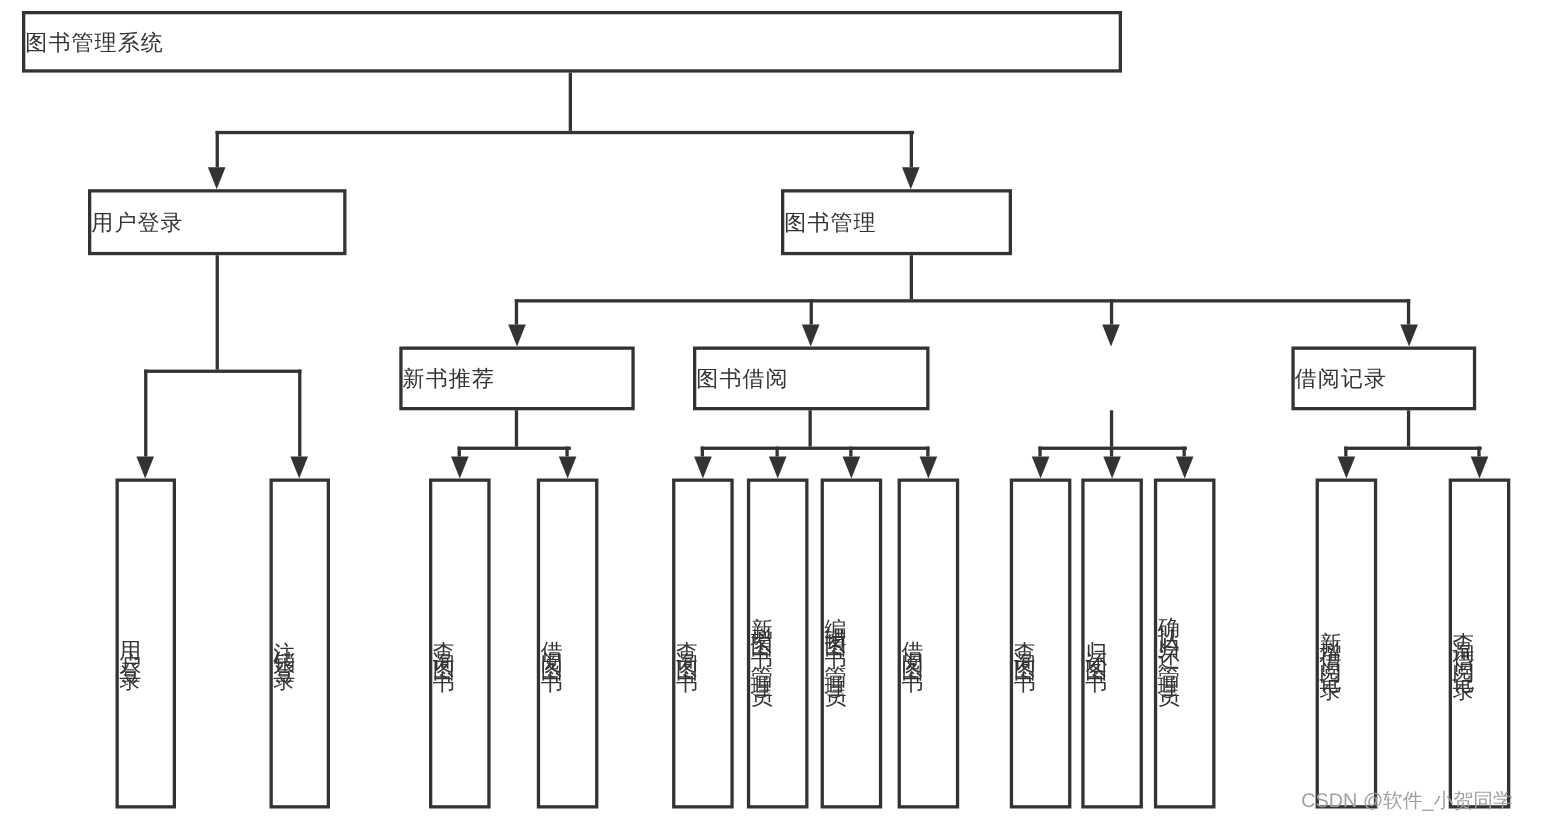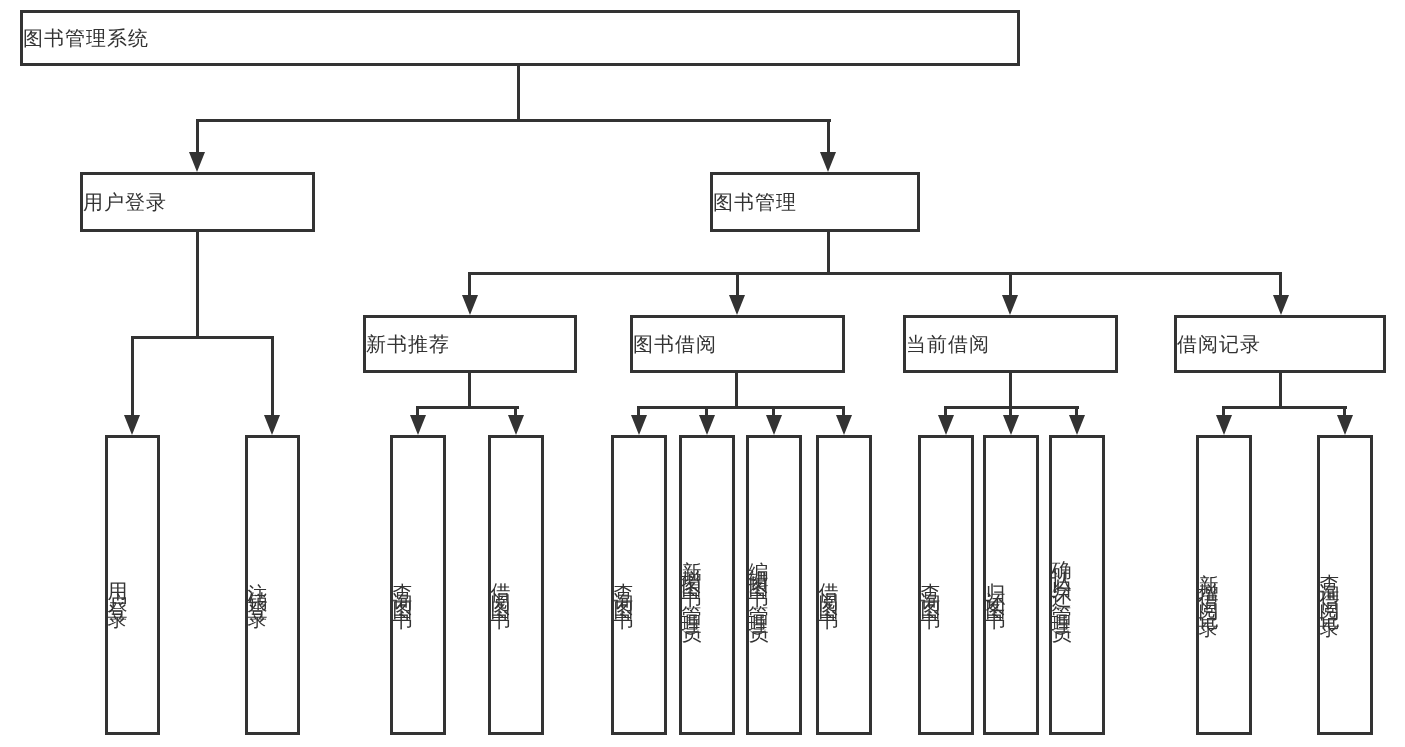--- a/index.html
+++ b/index.html
@@ -88,24 +88,21 @@
   <div class="ar" style="left:1002px;top:295px"></div>
   <div class="vl" style="left:1279px;top:272px;height:23px"></div>
   <div class="ar" style="left:1273px;top:295px"></div>
 
   <div class="box h" style="left:630px;top:315px;width:215px;height:58px">
     <span class="lbl">图书借阅</span>
   </div>
   <div class="box h" style="left:363px;top:315px;width:214px;height:58px">
     <span class="lbl">新书推荐</span>
   </div>
-  <div class="box h" style="left:903px;top:315px;width:215px;height:58px">
-    <span class="lbl">当前借阅</span>
-  </div>
-  <div class="box h" style="left:1174px;top:315px;width:212px;height:58px">
+  <div class="box h" style="left:1174px;top:315px;width:168px;height:58px">
     <span class="lbl">借阅记录</span>
   </div>
 
   <div class="vl" style="left:468px;top:373px;height:33px"></div>
   <div class="hl" style="left:416px;top:406px;width:103px"></div>
   <div class="vl" style="left:416px;top:406px;height:9px"></div>
   <div class="ar" style="left:410px;top:415px"></div>
   <div class="vl" style="left:514px;top:406px;height:9px"></div>
   <div class="ar" style="left:508px;top:415px"></div>
 
@@ -173,14 +170,15 @@
     <span class="lbl">确认归还（管理员）</span>
   </div>
 
   <div class="box v" style="left:1196px;top:435px;width:56px;height:300px">
     <span class="lbl">新增借阅记录</span>
   </div>
   <div class="box v" style="left:1317px;top:435px;width:56px;height:300px">
     <span class="lbl">查询借阅记录</span>
   </div>
 
+  <div class="watermark">CSDN @软件_小贺同学</div>
 
 </div>
 
 </body></html>

